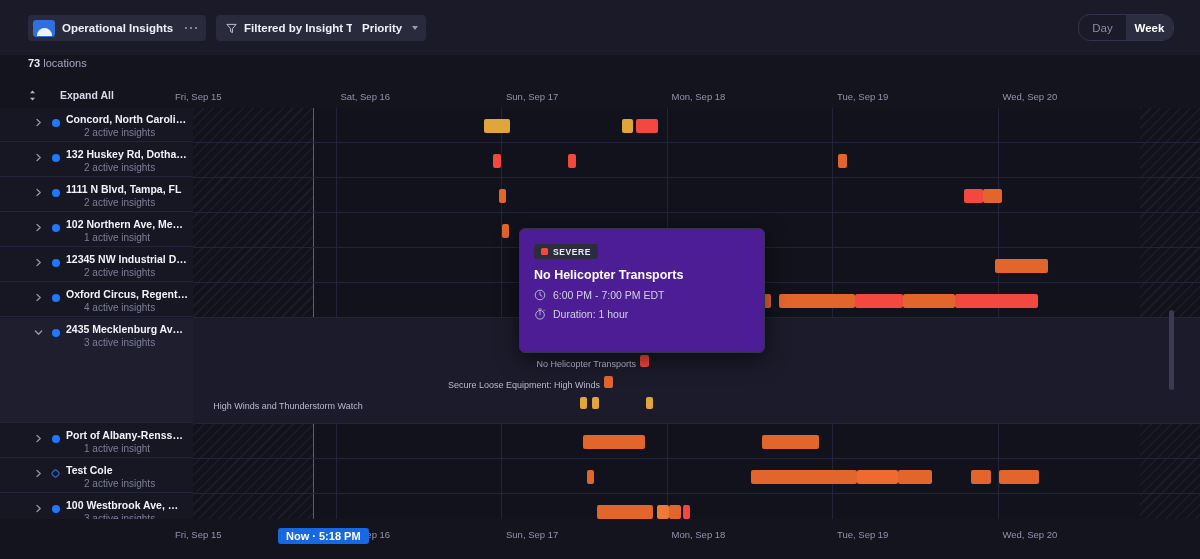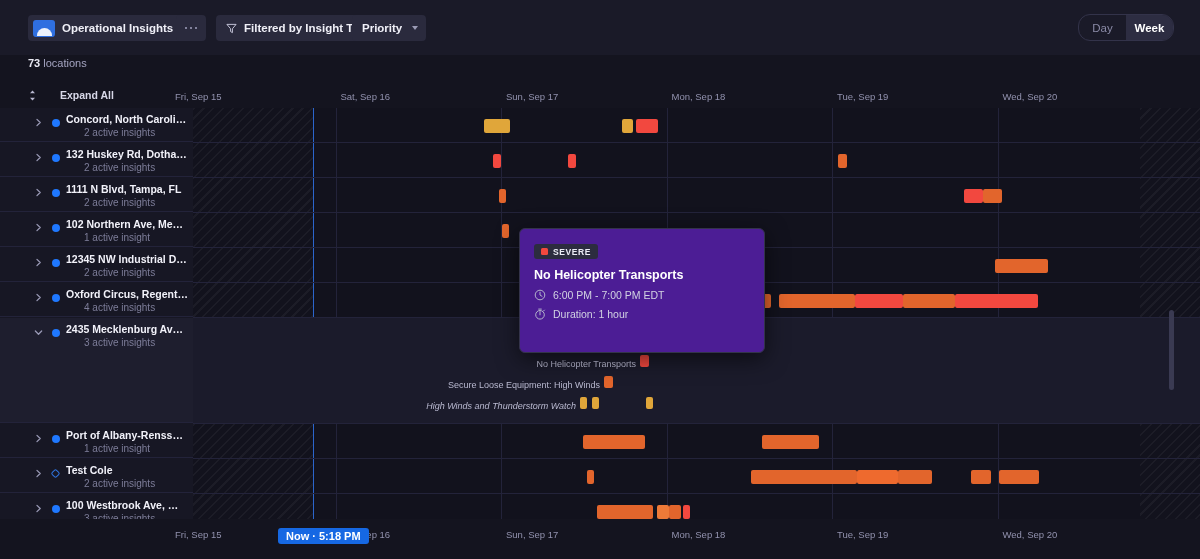--- a/index.html
+++ b/index.html
@@ -372,21 +372,21 @@
         <div class="bar" style="left: 857px; width: 41px; top: 361.5px; height: 14px; background: rgb(238, 106, 46);"></div>
         <div class="bar" style="left: 898px; width: 34px; top: 361.5px; height: 14px; background: rgb(226, 101, 44);"></div>
         <div class="bar" style="left: 971px; width: 20px; top: 361.5px; height: 14px; background: rgb(226, 101, 44);"></div>
         <div class="bar" style="left: 999px; width: 40px; top: 361.5px; height: 14px; background: rgb(226, 101, 44);"></div>
         <div class="bar" style="left: 597px; width: 56px; top: 396.5px; height: 14px; background: rgb(226, 101, 44);"></div>
         <div class="bar" style="left: 657px; width: 12px; top: 396.5px; height: 14px; background: rgb(238, 122, 56);"></div>
         <div class="bar" style="left: 669px; width: 12px; top: 396.5px; height: 14px; background: rgb(226, 101, 44);"></div>
         <div class="bar" style="left: 683px; width: 7px; top: 396.5px; height: 14px; background: rgb(242, 72, 63);"></div>
         <div class="sublabel" style="top: 251px; left: 0px; width: 636px; text-align: right;">No Helicopter Transports</div>
         <div class="sublabel" style="top: 272px; left: 0px; width: 600px; text-align: right;">Secure Loose Equipment: High Winds</div>
-        <div class="sublabel" style="top: 293px; left: 0px; width: 576px; text-align: right; font-style: italic;">High Winds and Thunderstorm Watch</div>
+        <div class="sublabel" style="top: 293px; left: 0px; width: 576px; text-align: center;">High Winds and Thunderstorm Watch</div>
         <div class="bar" style="left: 640px; width: 9px; top: 247px; height: 12px; background: rgb(242, 72, 63);"></div>
         <div class="bar" style="left: 604px; width: 9px; top: 268px; height: 12px; background: rgb(226, 101, 44);"></div>
         <div class="bar" style="left: 580px; width: 7px; top: 289px; height: 12px; background: rgb(224, 166, 58);"></div>
         <div class="bar" style="left: 592px; width: 7px; top: 289px; height: 12px; background: rgb(224, 166, 58);"></div>
         <div class="bar" style="left: 646px; width: 7px; top: 289px; height: 12px; background: rgb(224, 166, 58);"></div>
       </div>
   </div>
 
   <div class="tooltip">
     <div class="sev-badge">

